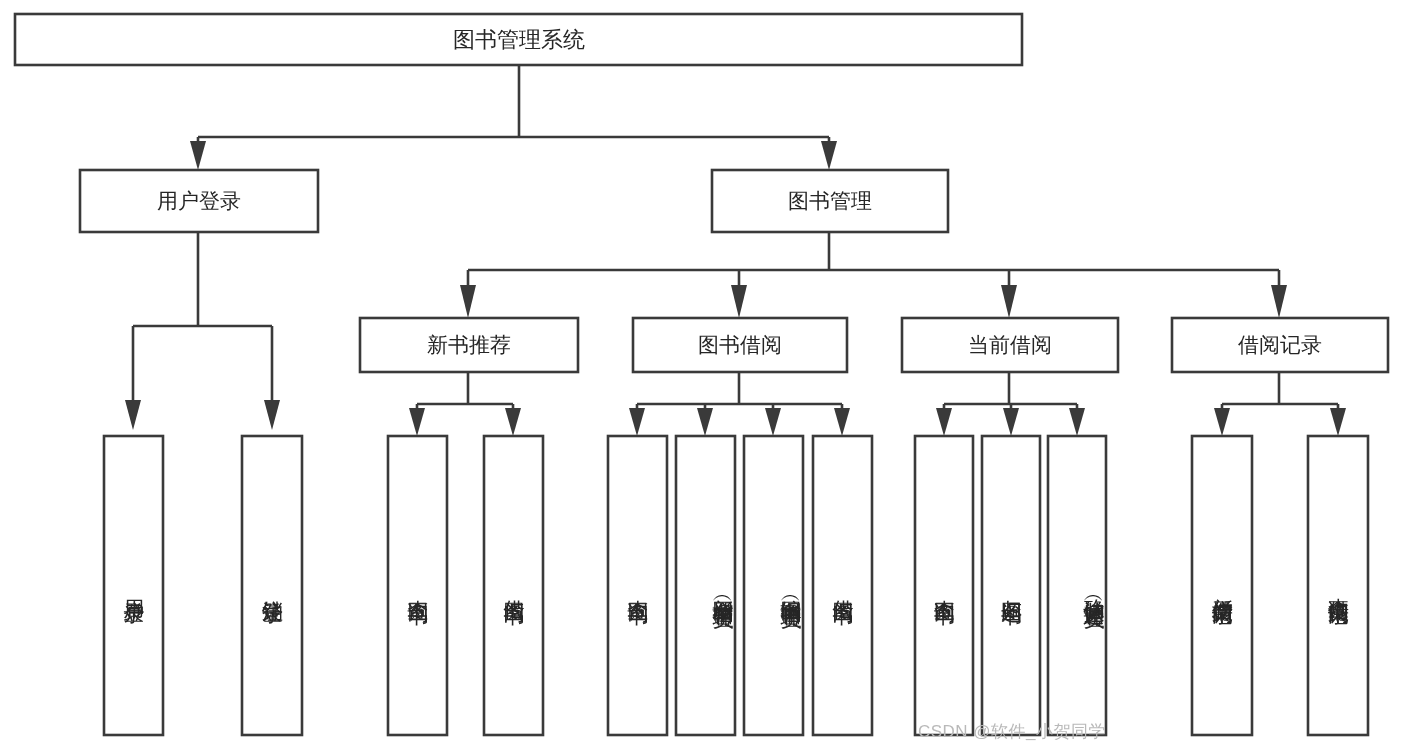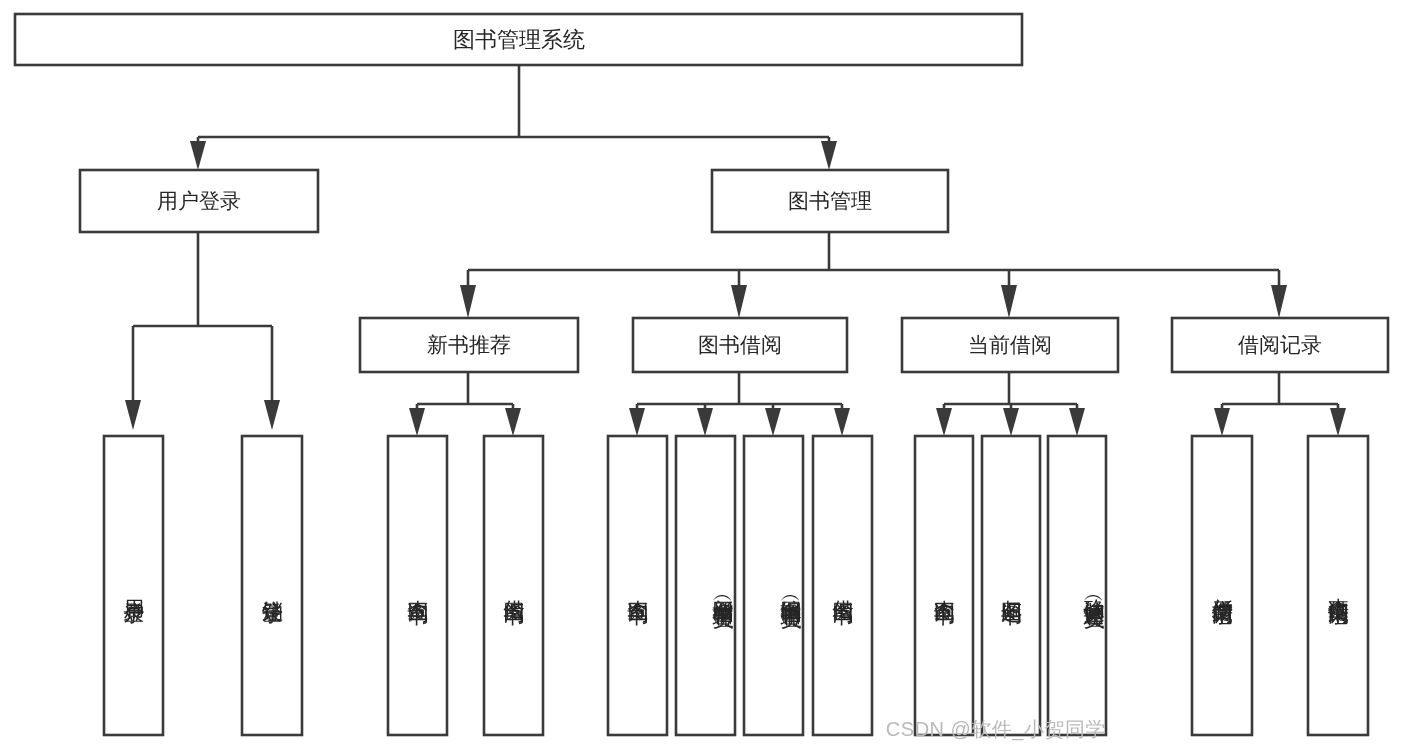--- a/index.html
+++ b/index.html
@@ -70,21 +70,21 @@
     white-space: nowrap;
     pointer-events: none;
     user-select: none;
   }
   #watermark {
     position: absolute;
     right: 8px;
     bottom: 4px;
     color: #b9b9b9;
     font-family: "Liberation Sans", "DejaVu Sans", sans-serif;
-    font-size: 20px;
+    font-size: 17px;
     letter-spacing: 0.5px;
     white-space: nowrap;
   }
 </style>
 </head>
 <body>
 
 <div id="diagram-root">
 
   <svg class="flow" viewBox="0 0 1405 747">

